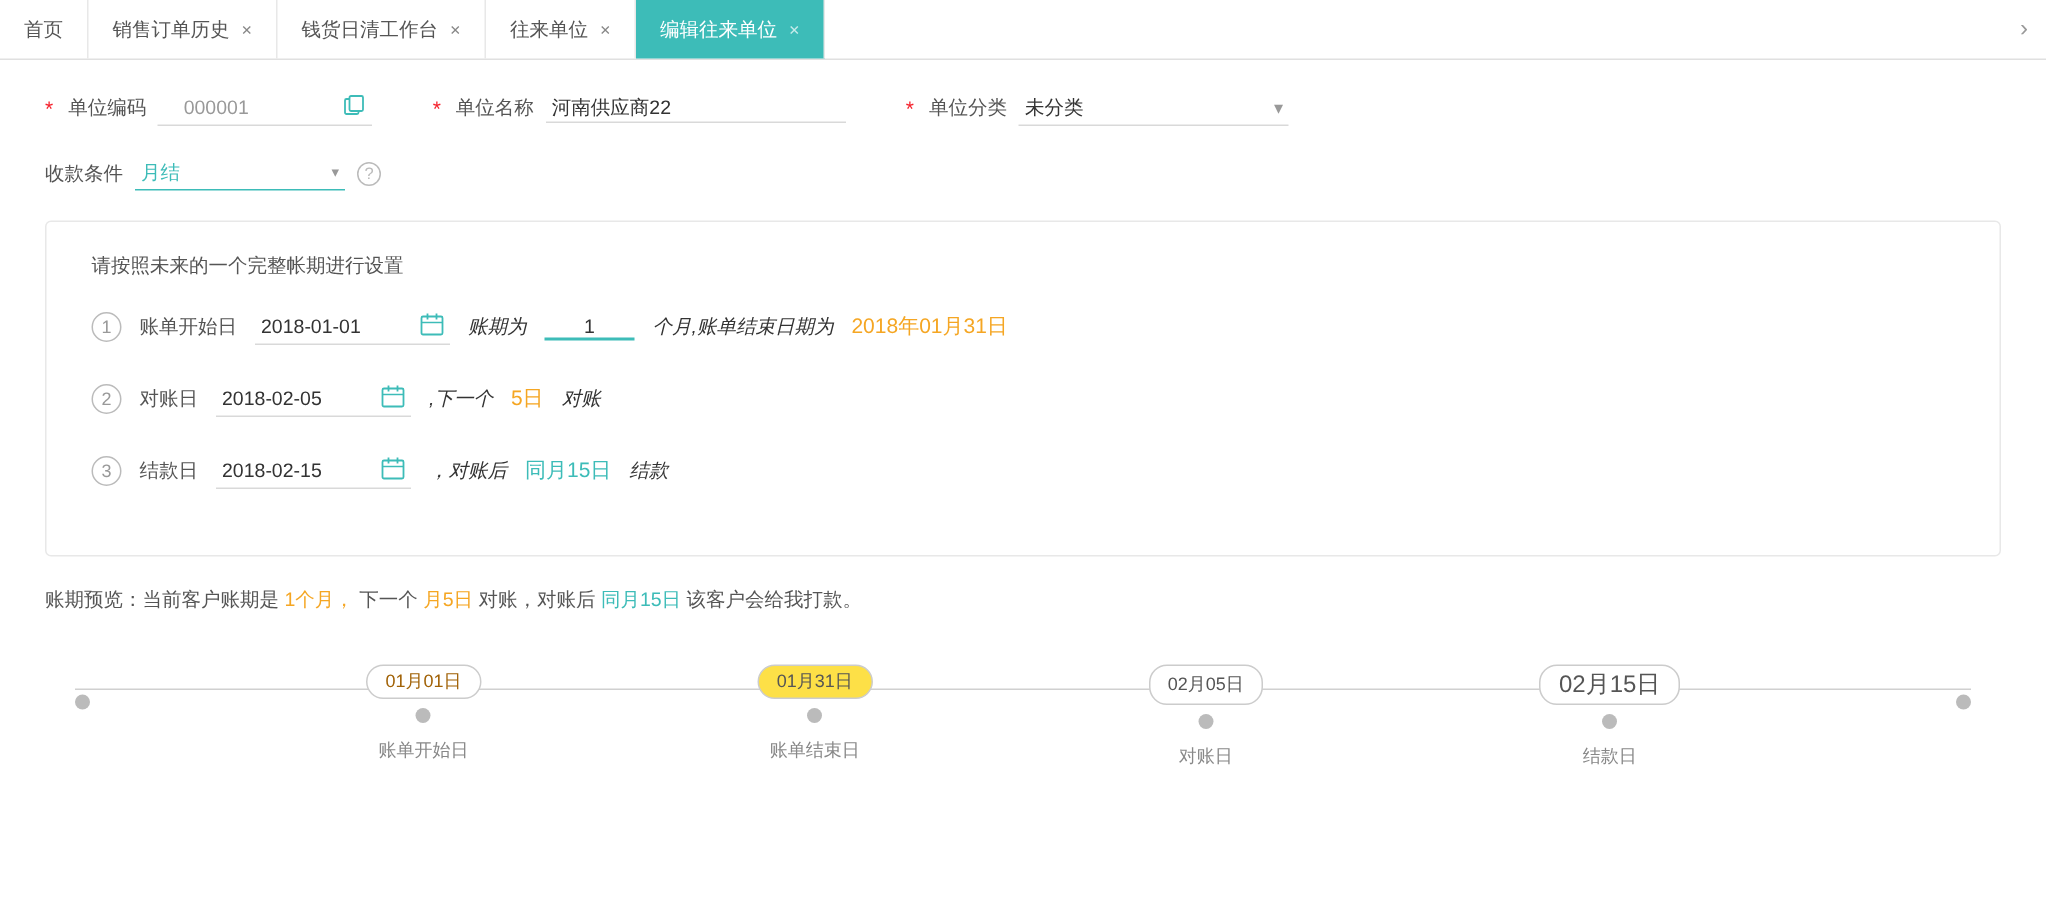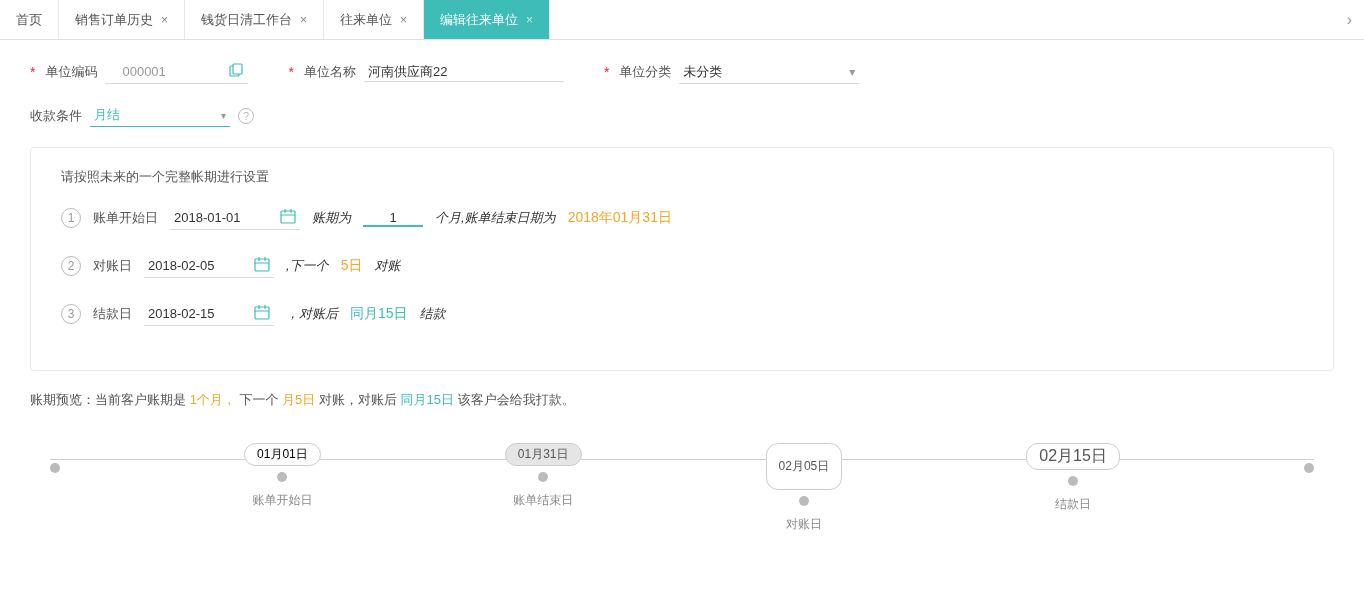--- a/index.html
+++ b/index.html
@@ -420,33 +420,33 @@
 
     <div style="position: absolute; top: 26px; left: 20px; right: 20px; height: 1px; background: #d0d0d0; z-index: 0;"></div>
 
     <div style="display: flex; align-items: flex-start; justify-content: space-between; position: relative; z-index: 1;">
 
       <div style="display: flex; flex-direction: column; align-items: center; padding-top: 20px;">
         <div style="width: 10px; height: 10px; border-radius: 50%; background: #bbb;"></div>
       </div>
 
       <div style="display: flex; flex-direction: column; align-items: center; gap: 6px;">
-        <div style="border: 1px solid #ccc; border-radius: 12px; padding: 2px 12px; font-size: 12px; color: #000000; background: #fff; white-space: nowrap;">01月01日</div>
+        <div style="border: 1px solid #ccc; border-radius: 12px; padding: 2px 12px; font-size: 12px; color: #a16207; background: #fff; white-space: nowrap;">01月01日</div>
         <div style="width: 10px; height: 10px; border-radius: 50%; background: #bbb;"></div>
         <div style="font-size: 12px; color: #888; white-space: nowrap; margin-top: 4px;">账单开始日</div>
       </div>
 
       <div style="display: flex; flex-direction: column; align-items: center; gap: 6px;">
-        <div style="border: 1px solid #ccc; border-radius: 12px; padding: 2px 12px; font-size: 12px; color: #555; background: #e5e5e5; white-space: nowrap;">01月31日</div>
+        <div style="border: 1px solid #ccc; border-radius: 12px; padding: 2px 12px; font-size: 12px; color: #555; background: #fde047; white-space: nowrap;">01月31日</div>
         <div style="width: 10px; height: 10px; border-radius: 50%; background: #bbb;"></div>
         <div style="font-size: 12px; color: #888; white-space: nowrap; margin-top: 4px;">账单结束日</div>
       </div>
 
       <div style="display: flex; flex-direction: column; align-items: center; gap: 6px;">
-        <div style="border: 1px solid #ccc; border-radius: 12px; padding: 14px 12px; font-size: 12px; color: #555; background: #fff; white-space: nowrap;">02月05日</div>
+        <div style="border: 1px solid #ccc; border-radius: 12px; padding: 4px 12px; font-size: 12px; color: #555; background: #fff; white-space: nowrap;">02月05日</div>
         <div style="width: 10px; height: 10px; border-radius: 50%; background: #bbb;"></div>
         <div style="font-size: 12px; color: #888; white-space: nowrap; margin-top: 4px;">对账日</div>
       </div>
 
       <div style="display: flex; flex-direction: column; align-items: center; gap: 6px;">
         <div style="border: 1px solid #ccc; border-radius: 12px; padding: 2px 12px; font-size: 16px; color: #555; background: #fff; white-space: nowrap;">02月15日</div>
         <div style="width: 10px; height: 10px; border-radius: 50%; background: #bbb;"></div>
         <div style="font-size: 12px; color: #888; white-space: nowrap; margin-top: 4px;">结款日</div>
       </div>
 

